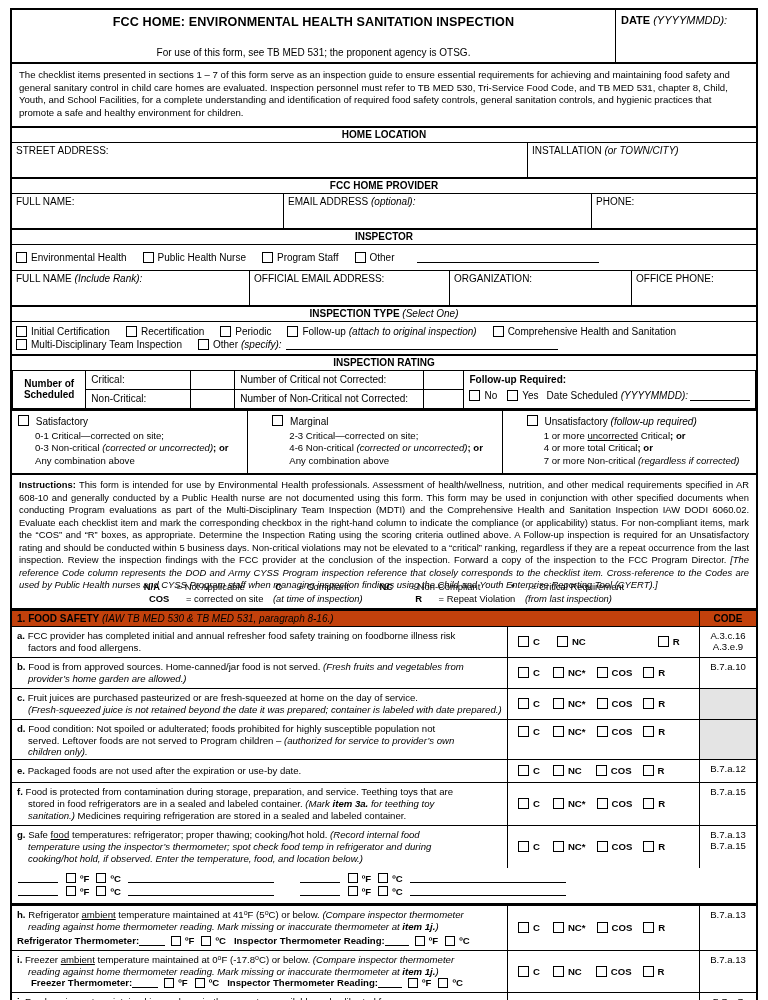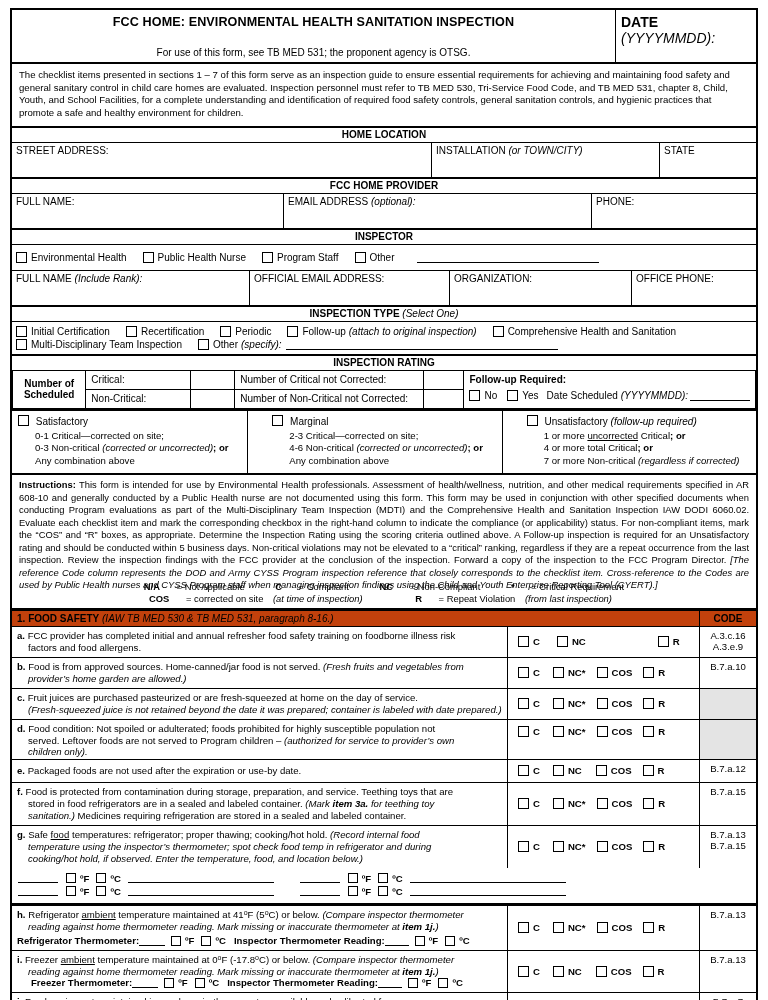--- a/index.html
+++ b/index.html
@@ -13,21 +13,21 @@
 
   .page { width: 768px; padding: 8px 10px 0 10px; }
 
   .form { border: 2px solid #000; width: 748px; }
 
   
   .hdr { display: flex; border-bottom: 2px solid #000; }
   .hdr-titles { flex: 1; text-align: center; padding: 5px 4px 4px 4px; border-right: 1px solid #000; }
   .hdr-title { font-size: 12.6px; font-weight: bold; letter-spacing: .1px; }
   .hdr-sub { font-size: 10px; margin-top: 18px; }
-  .hdr-date { width: 140px; padding: 4px 4px 0 5px; font-size: 14px; }
+  .hdr-date { width: 140px; padding: 4px 4px 0 5px; font-size: 11px; }
   .ital { font-style: italic; }
   .bold { font-weight: bold; }
   .und { text-decoration: underline; }
 
   
   .intro { padding: 5px 7px 6px 7px; font-size: 9.6px; line-height: 1.32; border-bottom: 2px solid #000; }
 
   
   .bar { text-align: center; font-weight: bold; font-size: 10px; padding: 1px 0 2px 0;
          border-bottom: 1px solid #000; }
@@ -109,23 +109,20 @@
   <div class="intro">The checklist items presented in sections 1 – 7 of this form serve as an inspection guide to ensure essential requirements for achieving and maintaining food safety and general sanitary control in child care homes are evaluated.  Inspection personnel must refer to TB MED 530, Tri-Service Food Code, and TB MED 531, chapter 8, Child, Youth, and School Facilities, for a complete understanding and identification of required food safety controls, general sanitation controls, and hygienic practices that promote a safe and healthy environment for children.</div>
 
   <div class="bar">HOME LOCATION</div>
   <div class="row">
     <div class="cell h34" style="flex:1 1 420px">
       <span>STREET ADDRESS:</span>
     </div>
     <div class="cell h34" style="flex:0 0 228px">
       <span>INSTALLATION</span>
       <span class="ital">(or TOWN/CITY)</span>
-    </div>
-    <div class="cell h34" style="flex:0 0 96px">
-      <span>STATE</span>
     </div>
   </div>
 
   <div class="bar">FCC HOME PROVIDER</div>
   <div class="row">
     <div class="cell h34" style="flex:0 0 272px">
       <span>FULL NAME:</span>
     </div>
     <div class="cell h34" style="flex:1 1 auto">
       <span>EMAIL ADDRESS</span>

